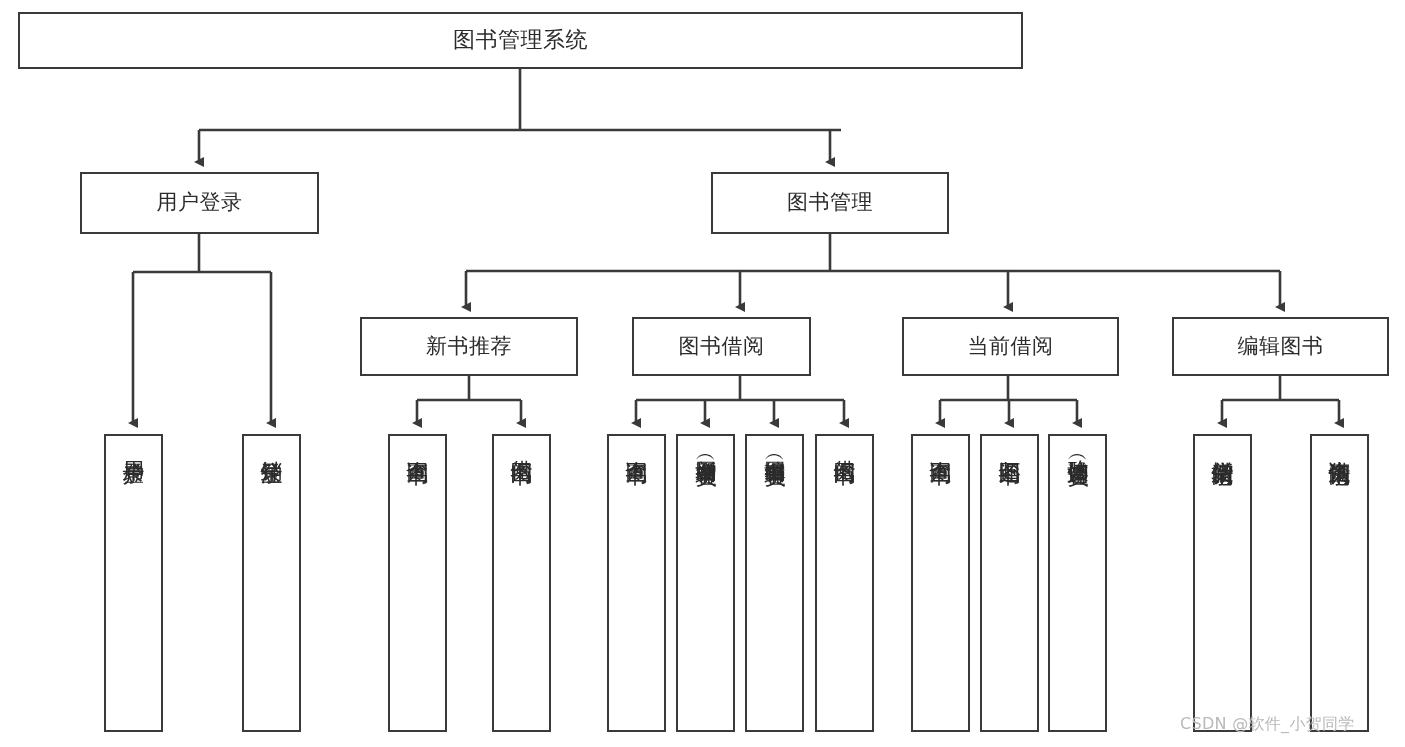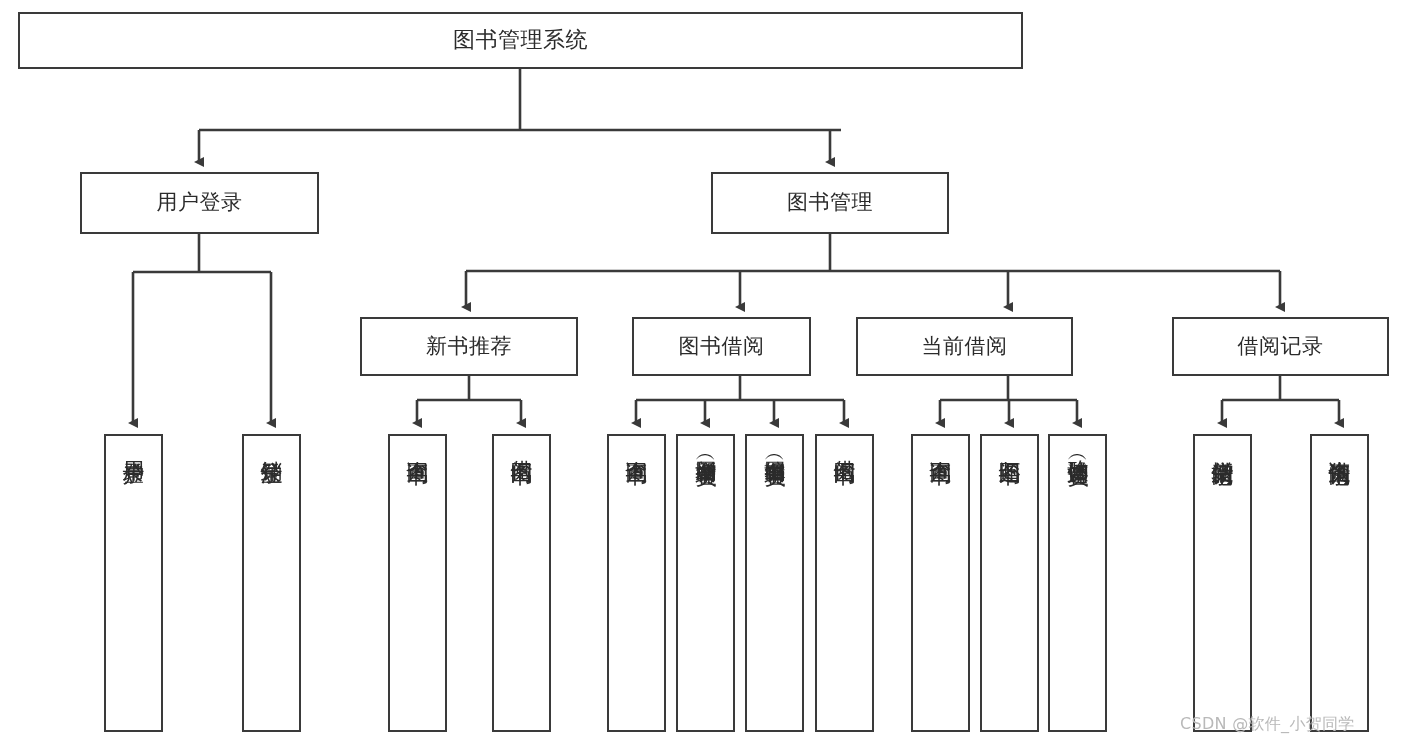--- a/index.html
+++ b/index.html
@@ -139,25 +139,25 @@
   <div class="node h" style="left:360px; top:317px; width:218px; height:59px;">
     <span class="node-label">新书推荐</span>
   </div>
 
   <div class="node h" style="left:711px; top:172px; width:238px; height:62px;">
     <span class="node-label">图书管理</span>
   </div>
   <div class="node h" style="left:632px; top:317px; width:179px; height:59px;">
     <span class="node-label">图书借阅</span>
   </div>
-  <div class="node h" style="left:856px; top:317px; width:217px; height:59px;">
+  <div class="node h" style="left:902px; top:317px; width:217px; height:59px;">
     <span class="node-label">当前借阅</span>
   </div>
   <div class="node h" style="left:1172px; top:317px; width:217px; height:59px;">
-    <span class="node-label">借阅记录</span>
+    <span class="node-label">编辑图书</span>
   </div>
 
   <div class="node v" style="left:104px; top:434px; width:59px; height:298px;">
     <span class="node-label">用户登录</span>
   </div>
   <div class="node v" style="left:242px; top:434px; width:59px; height:298px;">
     <span class="node-label">注销登录</span>
   </div>
 
   <div class="node v" style="left:388px; top:434px; width:59px; height:298px;">

